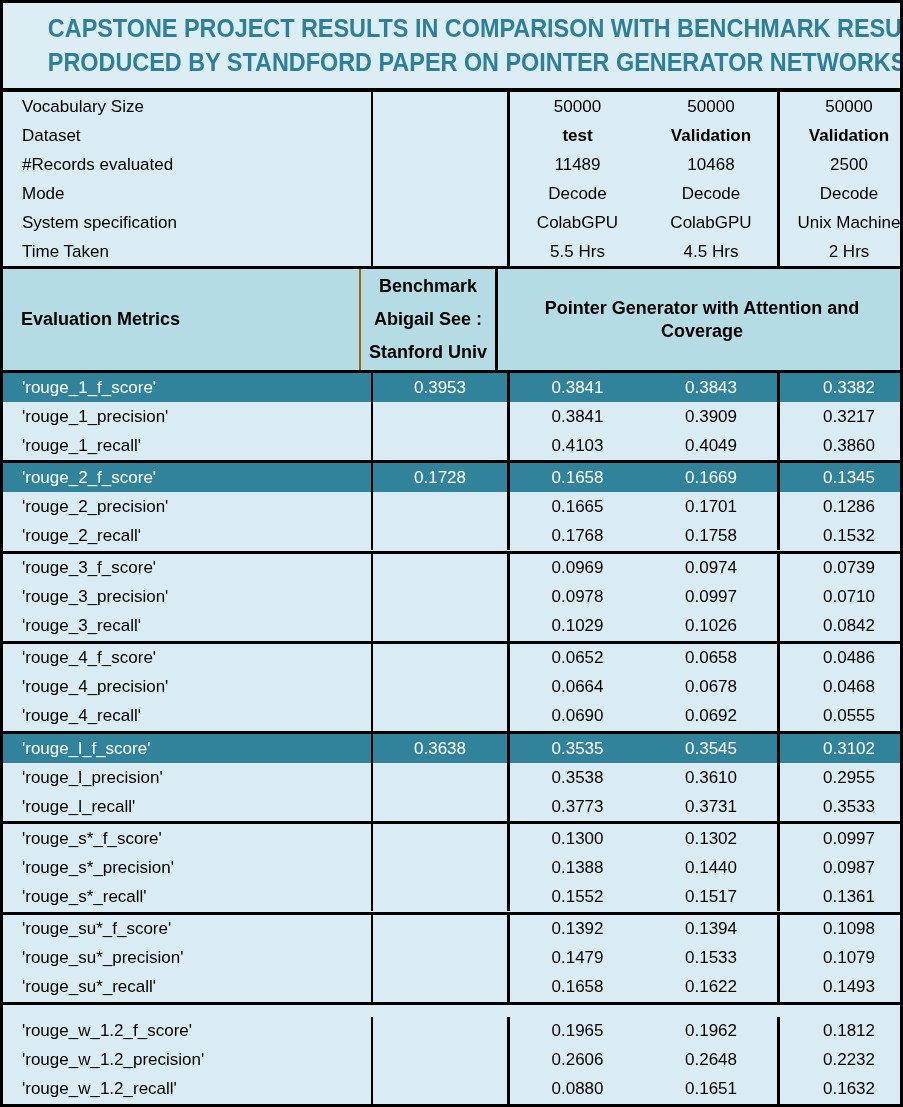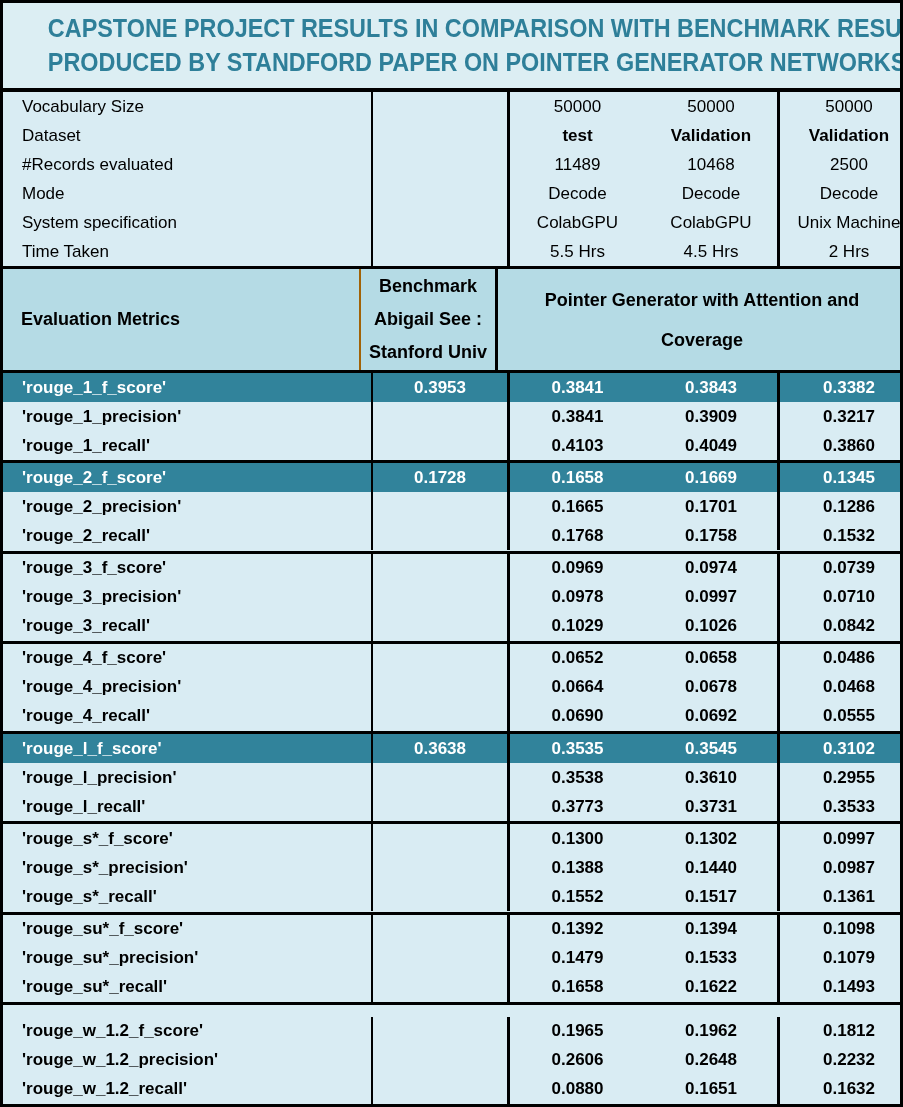--- a/index.html
+++ b/index.html
@@ -46,27 +46,27 @@
   .eval-header {
     flex: none; height: 104px;
     border-bottom: 3px solid #000;
     background: #B5DBE5;
     display: grid; grid-template-columns: 358px 137px 408px;
     font-weight: bold; font-size: 18px;
   }
   .eval-header .hcell { display: flex; align-items: center; justify-content: center; text-align: center; }
   .eval-header .h-metrics { justify-content: flex-start; padding-left: 18px; border-right: 2px solid #a16207; }
   .eval-header .h-bench { border-right: 3px solid #000; padding: 0 6px; line-height: 33px; text-align: center; }
-  .eval-header .h-model span { display: block; width: 340px; margin: 0 auto; line-height: 40px; }
+  .eval-header .h-model span { display: block; width: 340px; margin: 0 auto; line-height: 23px; }
 
   
   .metrics-body { flex: 1; display: flex; flex-direction: column; }
   .group { flex: 1; display: flex; flex-direction: column; border-bottom: 3px solid #000; }
   .group:last-child { border-bottom: none; margin-top: 12px; }
-  .data-row { flex: 1; font-size: 17px; font-weight: bold; }
+  .data-row { flex: 1; font-size: 17px; }
   .data-row .num { font-size: 17px; }
   .data-row.highlight { background: #31839B; color: #ffffff; }
 </style>
 </head>
 <body>
 
 <div class="sheet">
 
   <div class="title-block">
     <div class="title-line">CAPSTONE PROJECT RESULTS IN COMPARISON WITH BENCHMARK RESULTS</div>

